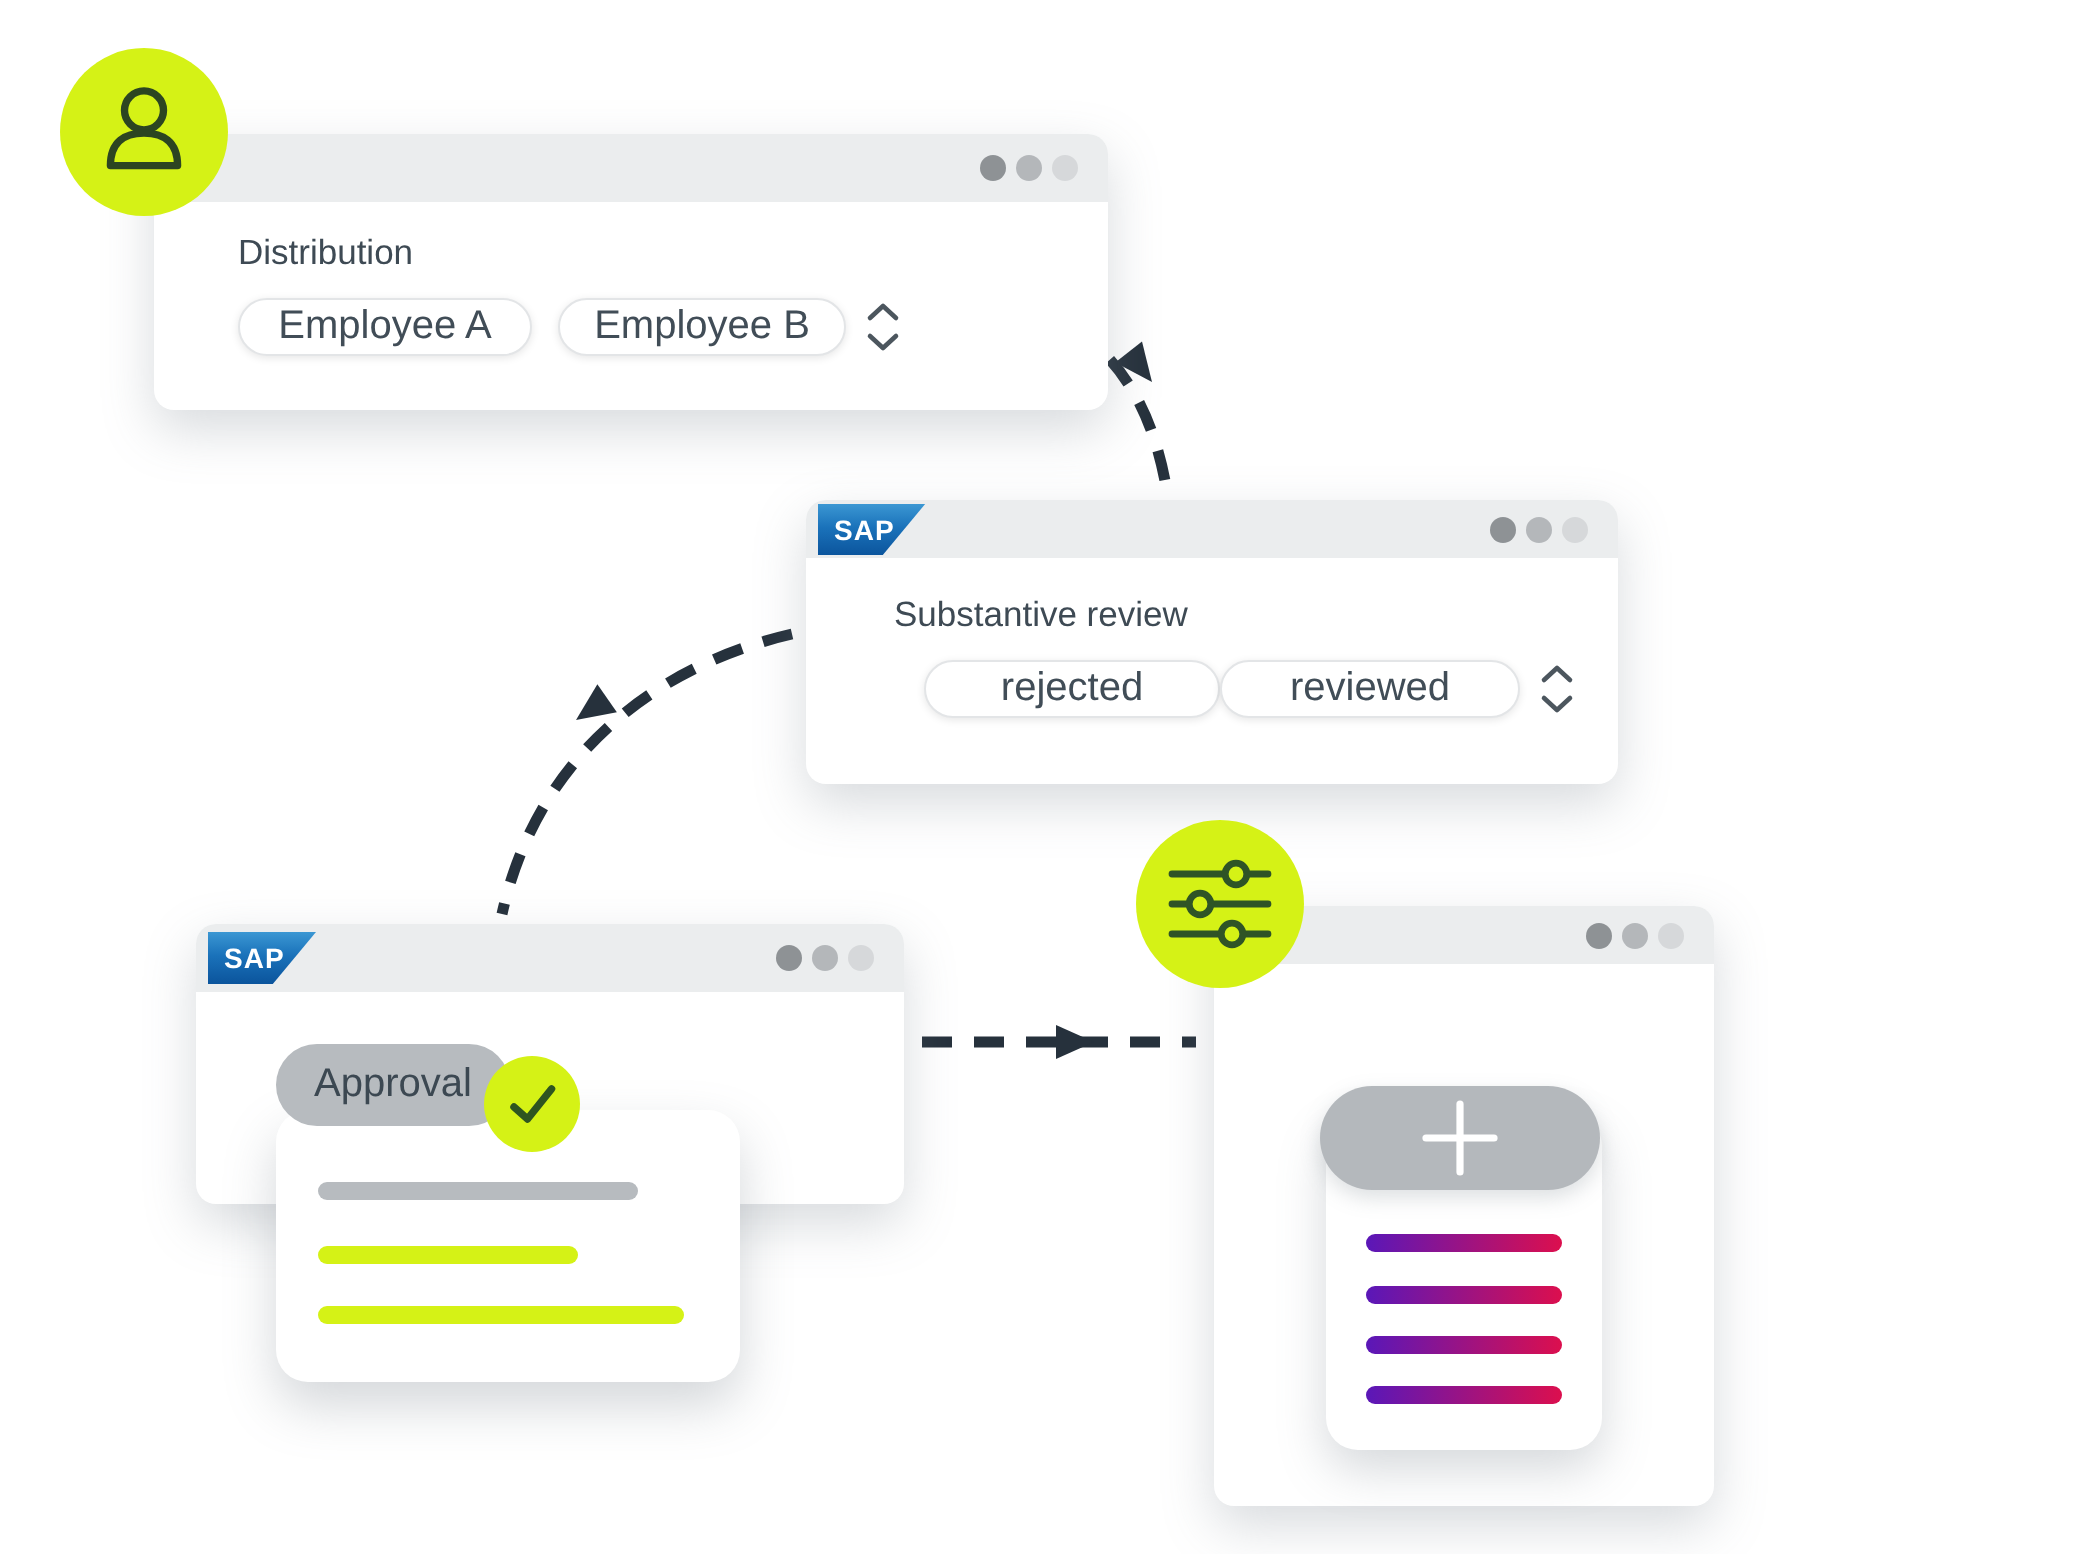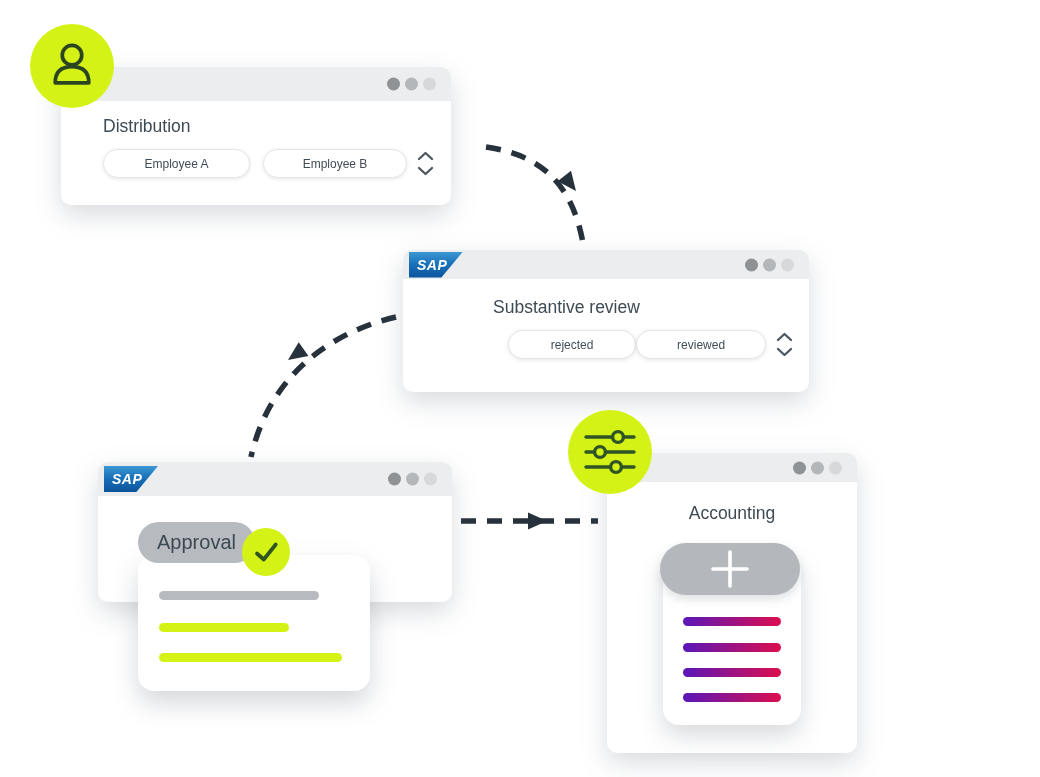--- a/index.html
+++ b/index.html
@@ -13,45 +13,45 @@
   
   .window{position:absolute;background:#ffffff;border-radius:10px;
     box-shadow:0 10px 26px rgba(125,135,145,.30);z-index:2;}
   .titlebar{position:relative;background:#ebedee;border-radius:10px 10px 0 0;
     display:flex;align-items:center;}
   .dots{position:absolute;right:15px;top:50%;transform:translateY(-50%);display:flex;gap:5px;}
   .dot{width:13px;height:13px;border-radius:50%;}
   .dot1{background:#8e9295;} .dot2{background:#b4b7ba;} .dot3{background:#d6d8da;}
 
   .sap-logo{width:54px;height:26px;margin-left:6px;color:#ffffff;
-    font-size:14px;font-weight:bold;font-style:italic;letter-spacing:.5px;
+    font-size:14px;font-weight:bold;letter-spacing:.5px;
     display:flex;align-items:center;padding-left:8px;box-sizing:border-box;
     background:linear-gradient(180deg,#3b97d3 0%,#1a72ba 45%,#0b549c 100%);
     clip-path:polygon(0 0,100% 0,60% 100%,0 100%);}
 
   .win-title{font-size:17.5px;color:#3e4a54;}
   .pill-row{display:flex;align-items:center;}
   .pill{height:29px;border-radius:15px;background:#ffffff;border:1px solid #e3e5e7;
     box-shadow:0 1px 4px rgba(0,0,0,.10);font-family:"Liberation Sans",sans-serif;
-    font-size:12px;color:#414d57;display:flex;align-items:center;justify-content:center;
+    font-size:20px;color:#414d57;display:flex;align-items:center;justify-content:center;
     box-sizing:border-box;cursor:pointer;text-align:center;}
   .stepper{display:flex;flex-direction:column;gap:5px;margin-left:10px;}
   .stepper svg{display:block;cursor:pointer;}
 
   
-  .win-distribution{left:61px;top:67px;width:390px;height:138px;}
+  .win-distribution{left:77px;top:67px;width:477px;height:138px;}
   .win-distribution .titlebar{height:34px;}
   .win-distribution .content{padding:15px 0 0 42px;}
   .win-distribution .win-title{margin-bottom:12px;}
   .pill-emp-a{width:147px;} .pill-emp-b{width:144px;margin-left:13px;}
 
   
   .win-review{left:403px;top:250px;width:406px;height:142px;}
   .win-review .titlebar{height:29px;}
-  .win-review .content{padding:18px 16px 0 44px;margin-left:46px;}
+  .win-review .content{padding:18px 16px 0 44px;}
   .win-review .win-title{margin-bottom:12px;}
   .pill-reviewed{width:150px;} .pill-rejected{width:148px;margin-left:15px;}
 
   
   .win-approval{left:98px;top:462px;width:354px;height:140px;}
   .win-approval .titlebar{height:34px;}
   .approval-pill{position:absolute;left:40px;top:60px;width:117px;height:41px;
     border-radius:21px;background:#b7bbbf;display:flex;align-items:center;justify-content:center;
     font-size:20px;color:#3c4852;cursor:pointer;z-index:3;}
   .check-badge{position:absolute;left:144px;top:66px;width:48px;height:48px;border-radius:50%;
@@ -174,21 +174,20 @@
   </div>
 
   <div class="window win-accounting">
     <div class="titlebar">
       <div class="dots">
         <span class="dot dot1"></span>
         <span class="dot dot2"></span>
         <span class="dot dot3"></span>
       </div>
     </div>
-    <div class="win-title">Accounting</div>
     <div class="entry-card">
       <div class="grad-bar g1"></div>
       <div class="grad-bar g2"></div>
       <div class="grad-bar g3"></div>
       <div class="grad-bar g4"></div>
     </div>
     <button class="add-pill" aria-label="add">
       <svg width="42" height="42" viewBox="0 0 42 42">
         <line x1="21" y1="4" x2="21" y2="38" stroke="#ffffff" stroke-width="3.6" stroke-linecap="round"></line>
         <line x1="4" y1="21" x2="38" y2="21" stroke="#ffffff" stroke-width="3.6" stroke-linecap="round"></line>

